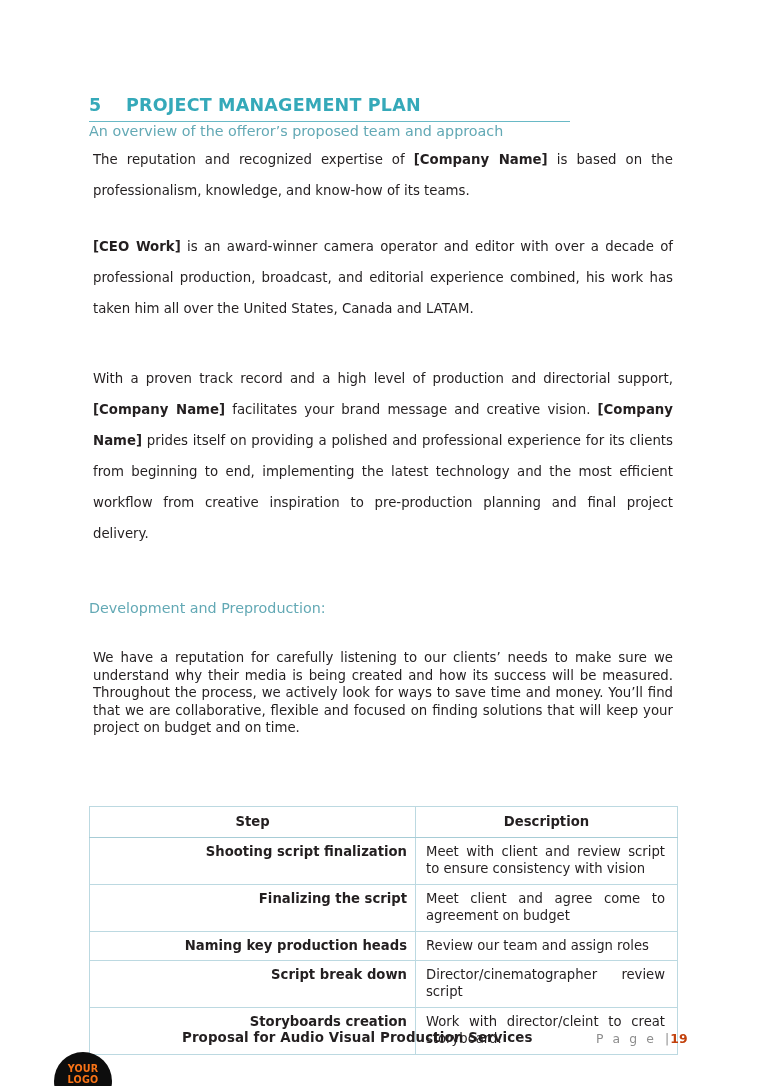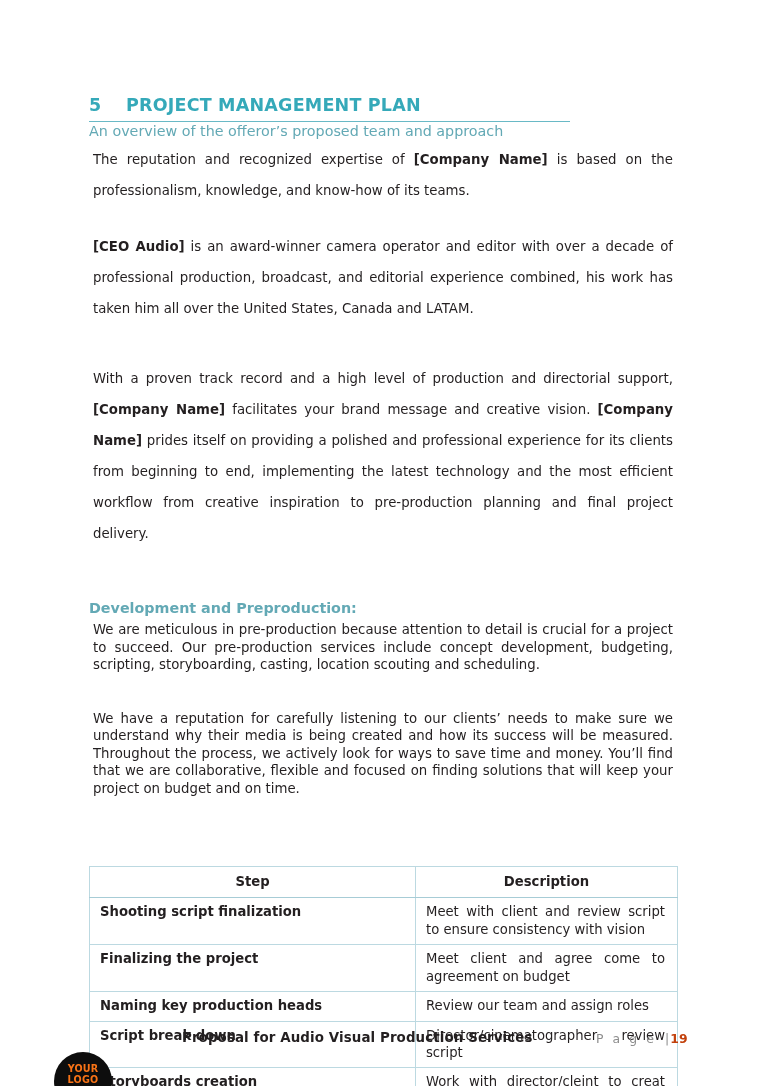--- a/index.html
+++ b/index.html
@@ -54,21 +54,21 @@
     font-size: 14.3px;
     color: #63a9b5;
     line-height: 1.3;
     font-weight: normal;
   }
 
   .h3 {
     font-size: 14.3px;
     color: #63a9b5;
     line-height: 1.3;
-    font-weight: bold;
+    font-weight: normal;
     margin-top: 0;
   }
 
   
   p {
     margin: 4px;
     text-align: justify;
     font-size: 13.3px;
     color: #231f20;
   }
@@ -109,21 +109,21 @@
     font-weight: bold;
     padding-left: 10px;
   }
   table.steps tbody td.desc {
     text-align: justify;
     text-justify: inter-word;
     padding-left: 10px;
     padding-right: 12px;
     line-height: 1.32;
   }
-  table.steps tbody td.step { line-height: 1.32; }
+  table.steps tbody td.step { line-height: 1.32; text-align: right; }
   table.steps tbody tr td { height: 14px; }
 
   
   .footer {
     position: absolute;
     left: 0;
     top: 990px;
     width: 768px;
     height: 80px;
   }
@@ -191,32 +191,31 @@
       <span class="h1-text">PROJECT MANAGEMENT PLAN</span>
     </div>
     <div class="h1-rule"></div>
 
     <div class="h2">An overview of the offeror’s proposed team and approach</div>
 
     <p class="loose"><span>The reputation and recognized expertise of </span><b>[Company Name]</b><span> is based on the professionalism, knowledge, and know-how of its teams.</span></p>
 
     <div class="gap-md"></div>
 
-    <p class="loose"><b>[CEO Audio]</b><span> is an award-winner camera operator and editor with over a decade of professional production, broadcast, and editorial experience combined, his work has taken him all over the United States, Canada and LATAM.</span></p>
+    <p class="loose"><b>[CEO Work]</b><span> is an award-winner camera operator and editor with over a decade of professional production, broadcast, and editorial experience combined, his work has taken him all over the United States, Canada and LATAM.</span></p>
 
     <div class="gap-xl"></div>
 
     <p class="loose"><span>With a proven track record and a high level of production and directorial support, </span><b>[Company Name]</b><span> facilitates your brand message and creative vision. </span><b>[Company Name]</b><span> prides itself on providing a polished and professional experience for its clients from beginning to end, implementing the latest technology and the most efficient workflow from creative inspiration to pre-production planning and final project delivery.</span></p>
 
     <div class="gap-lg"></div>
     <div class="gap-md"></div>
 
     <div class="h3">Development and Preproduction:</div>
 
-    <p class="tight">We are meticulous in pre-production because attention to detail is crucial for a project to succeed. Our pre-production services include concept development, budgeting, scripting, storyboarding, casting, location scouting and scheduling.</p>
 
     <div class="gap-lg"></div>
 
     <p class="tight">We have a reputation for carefully listening to our clients’ needs to make sure we understand why their media is being created and how its success will be measured. Throughout the process, we actively look for ways to save time and money. You’ll find that we are collaborative, flexible and focused on finding solutions that will keep your project on budget and on time.</p>
 
     <div class="gap-lg"></div>
 
 
     <div class="gap-lg"></div>
     <div class="gap-sm"></div>
@@ -231,21 +230,21 @@
           <th>Step</th>
           <th>Description</th>
         </tr>
       </thead>
       <tbody>
         <tr>
           <td class="step">Shooting script finalization</td>
           <td class="desc">Meet with client and review script to ensure consistency with vision</td>
         </tr>
         <tr>
-          <td class="step">Finalizing the project</td>
+          <td class="step">Finalizing the script</td>
           <td class="desc">Meet client and agree come to agreement on budget</td>
         </tr>
         <tr>
           <td class="step">Naming key production heads</td>
           <td class="desc">Review our team and assign roles</td>
         </tr>
         <tr>
           <td class="step">Script break down</td>
           <td class="desc">Director/cinematographer review script</td>
         </tr>

